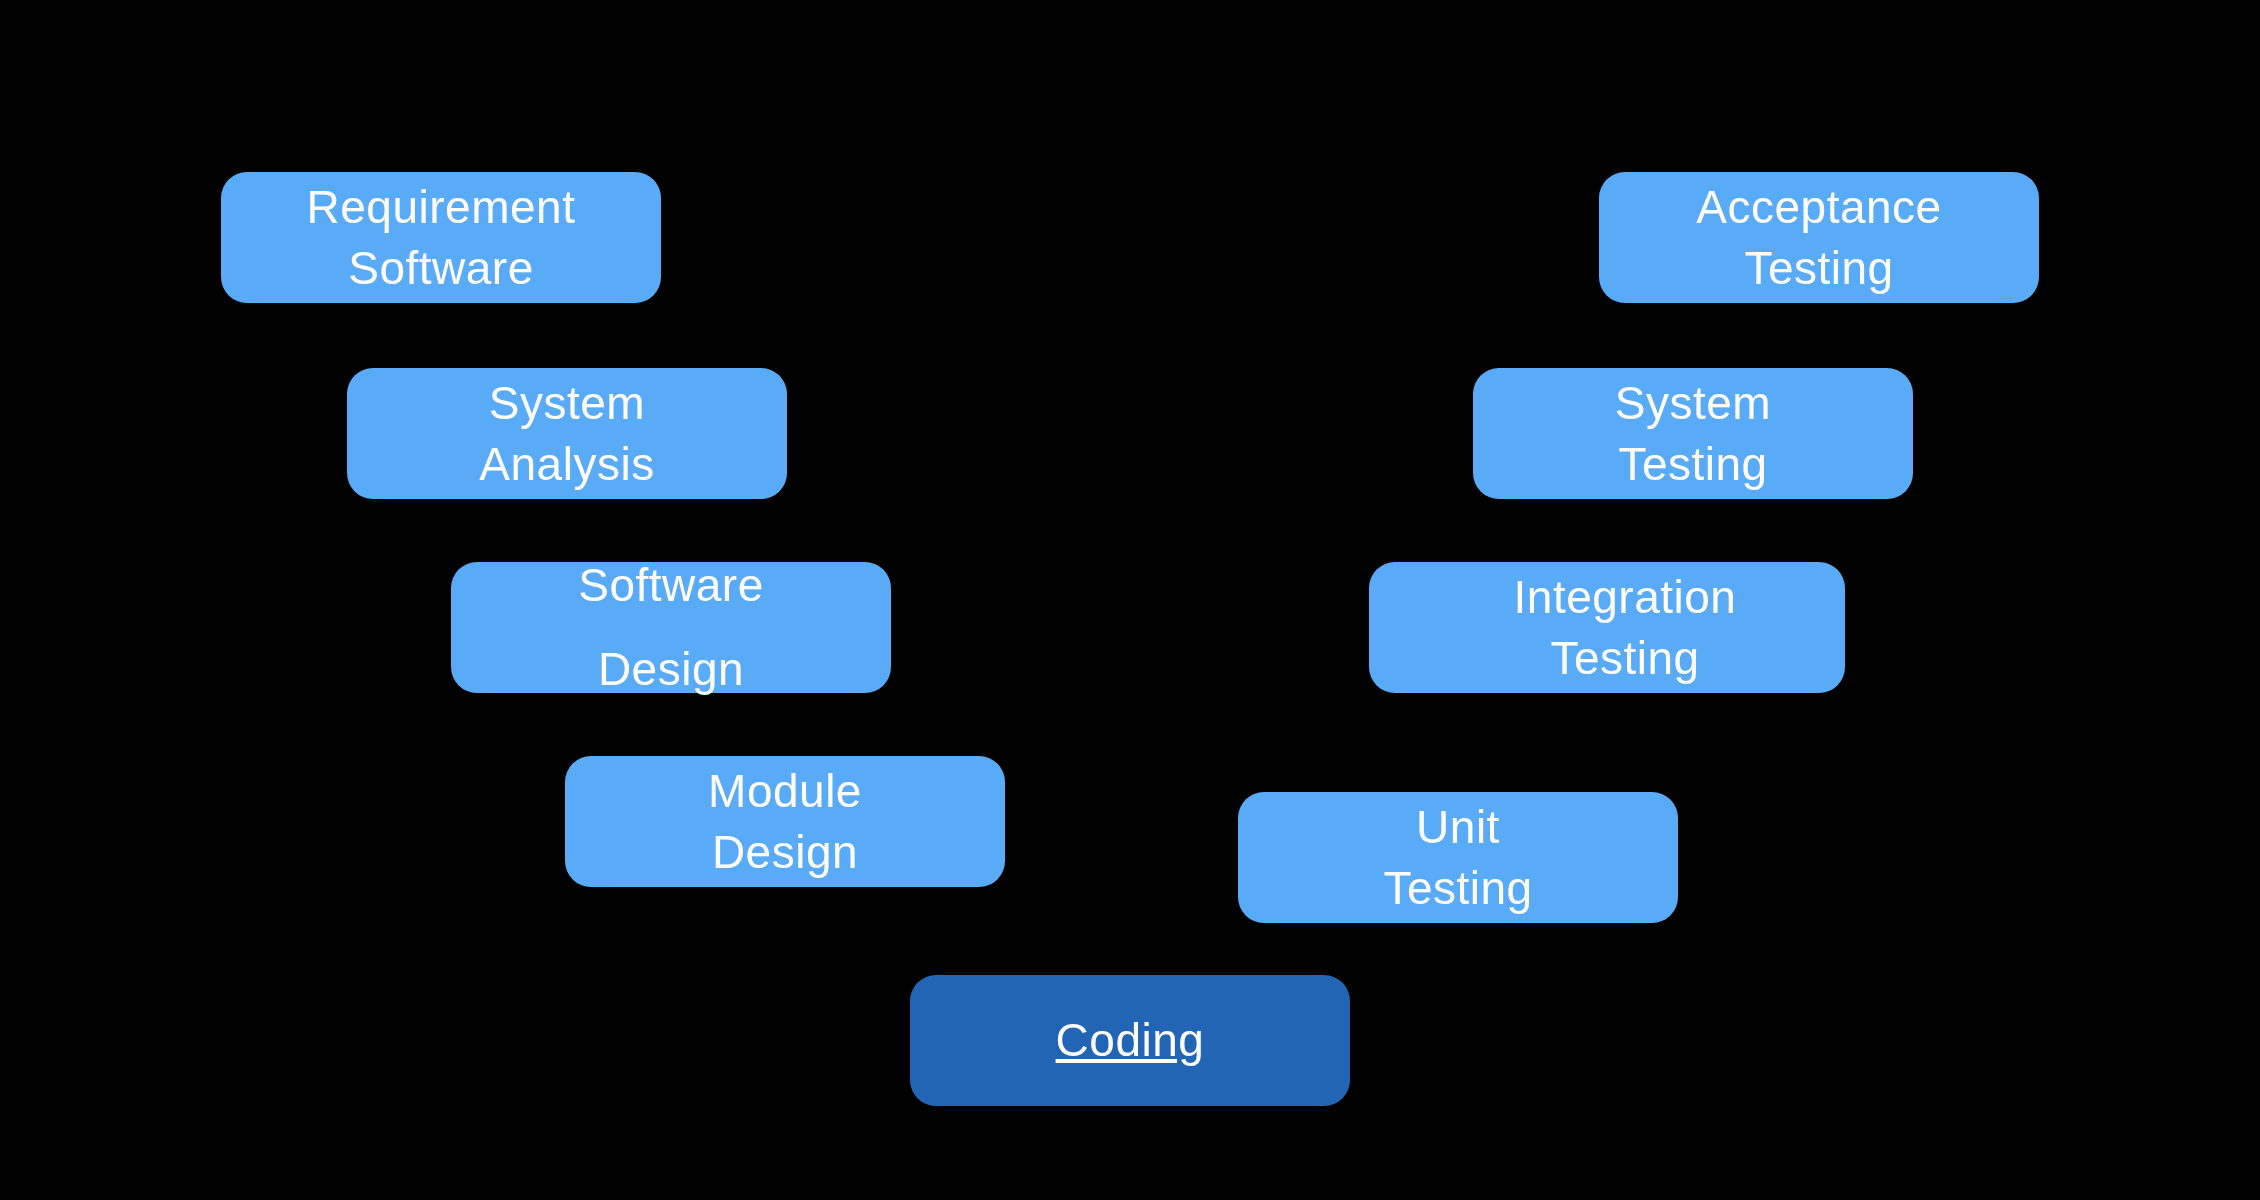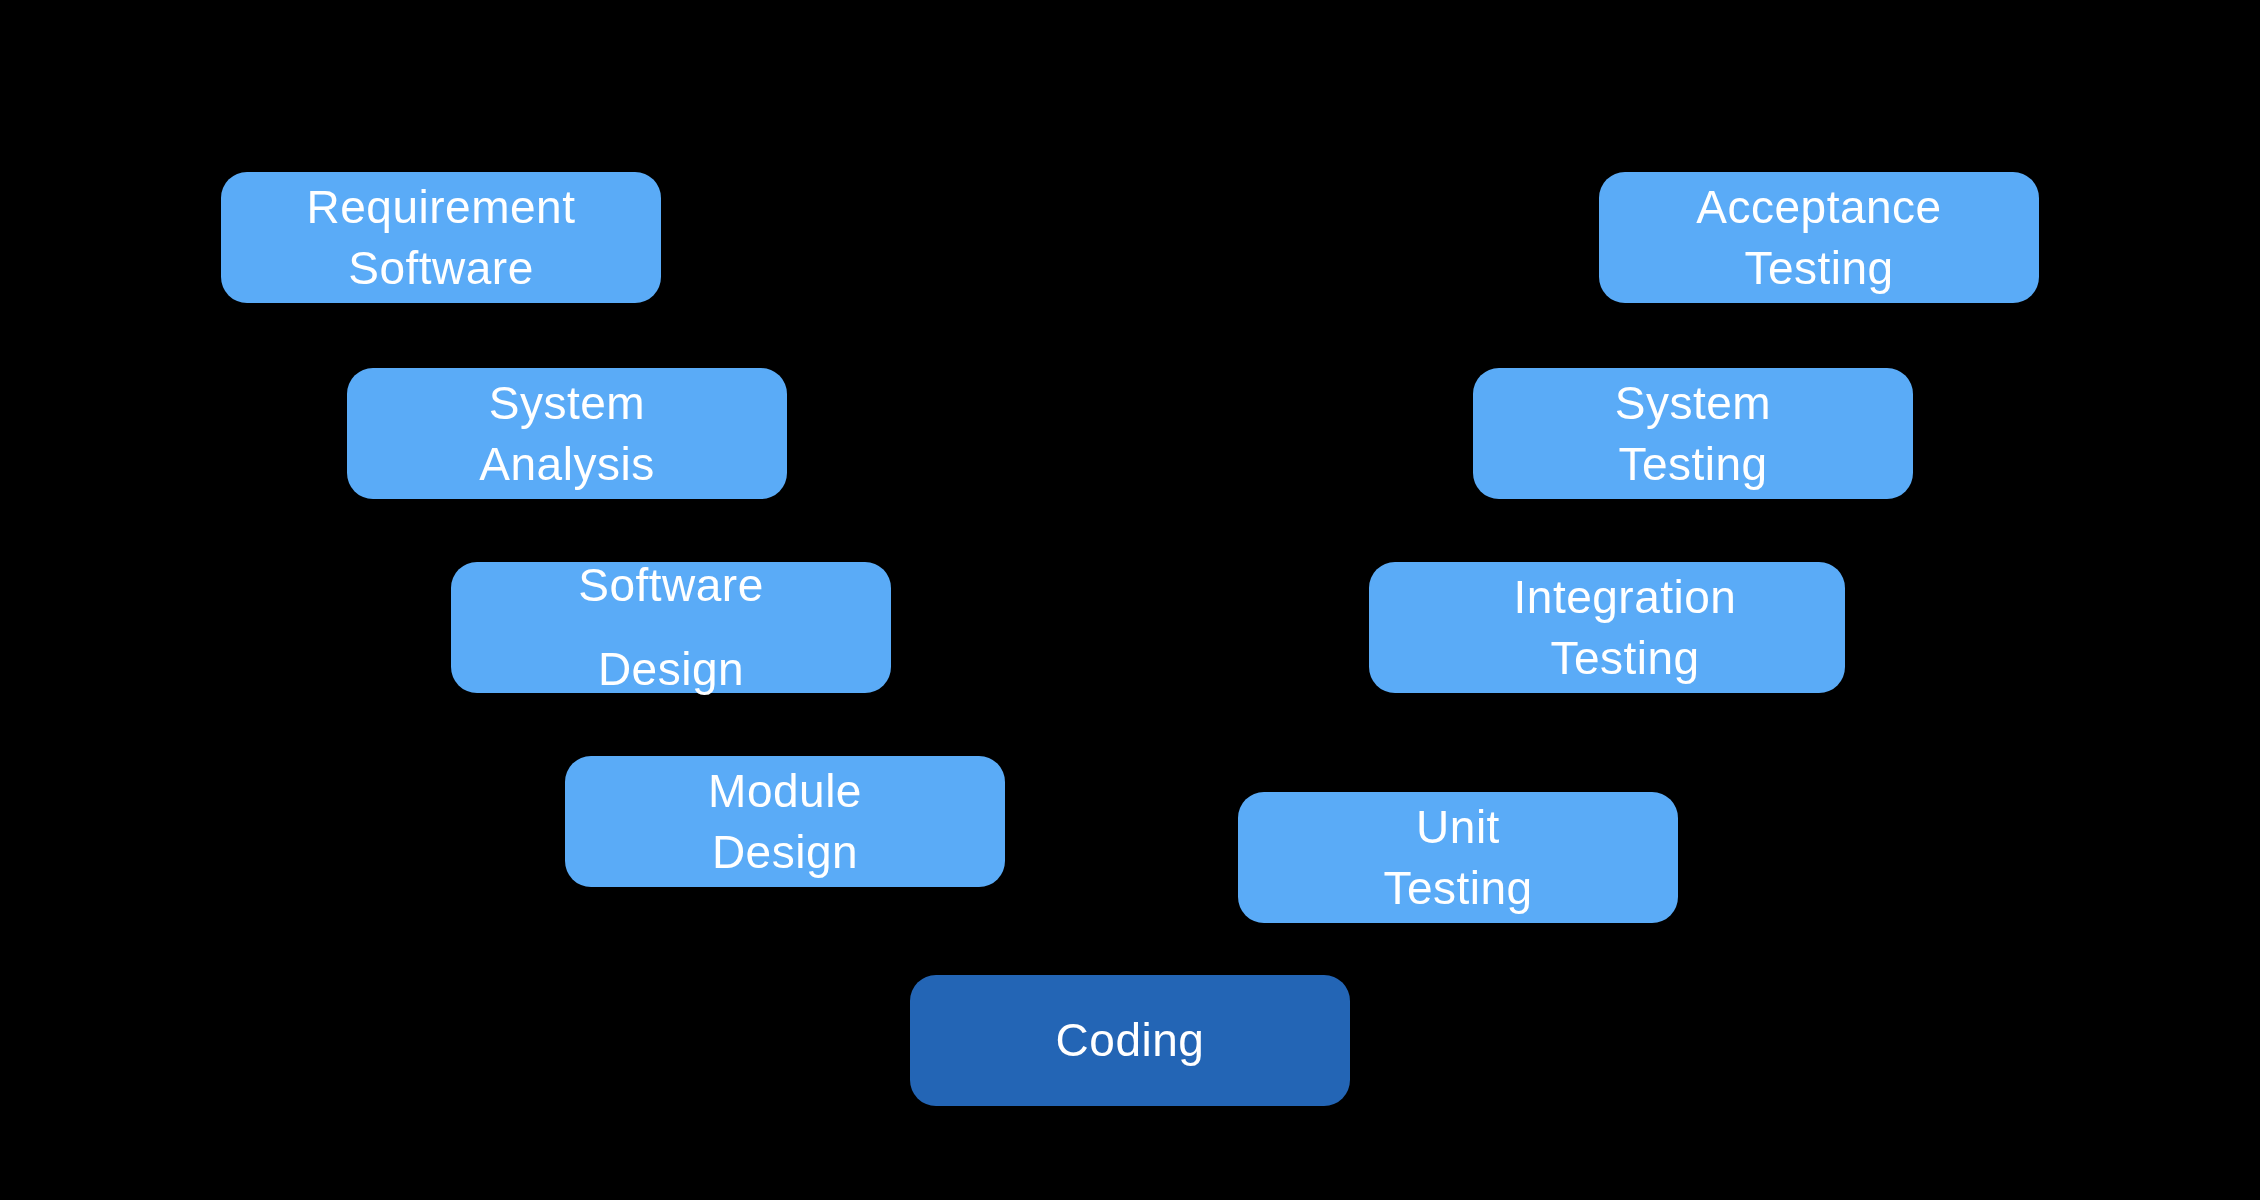--- a/index.html
+++ b/index.html
@@ -34,21 +34,21 @@
   }
   .box.dark {
     background: #2365b5;
   }
   .box span:empty { display: none; }
 
   #b-rg { left: 221px;  top: 172px; }
   #b-sa { left: 347px;  top: 368px; }
   #b-sd { left: 451px;  top: 562px; gap: 23px; }
   #b-md { left: 565px;  top: 756px; }
-  #b-cd { left: 910px;  top: 975px; }
+  #b-cd { left: 910px;  top: 975px; text-decoration: underline; }
   #b-ut { left: 1238px; top: 756px; margin-top: 36px; }
   #b-it { left: 1369px; top: 562px; padding-left: 36px; }
   #b-st { left: 1473px; top: 368px; }
   #b-at { left: 1599px; top: 172px; }
 </style>
 </head>
 <body>
 
 <div class="stage">
 

